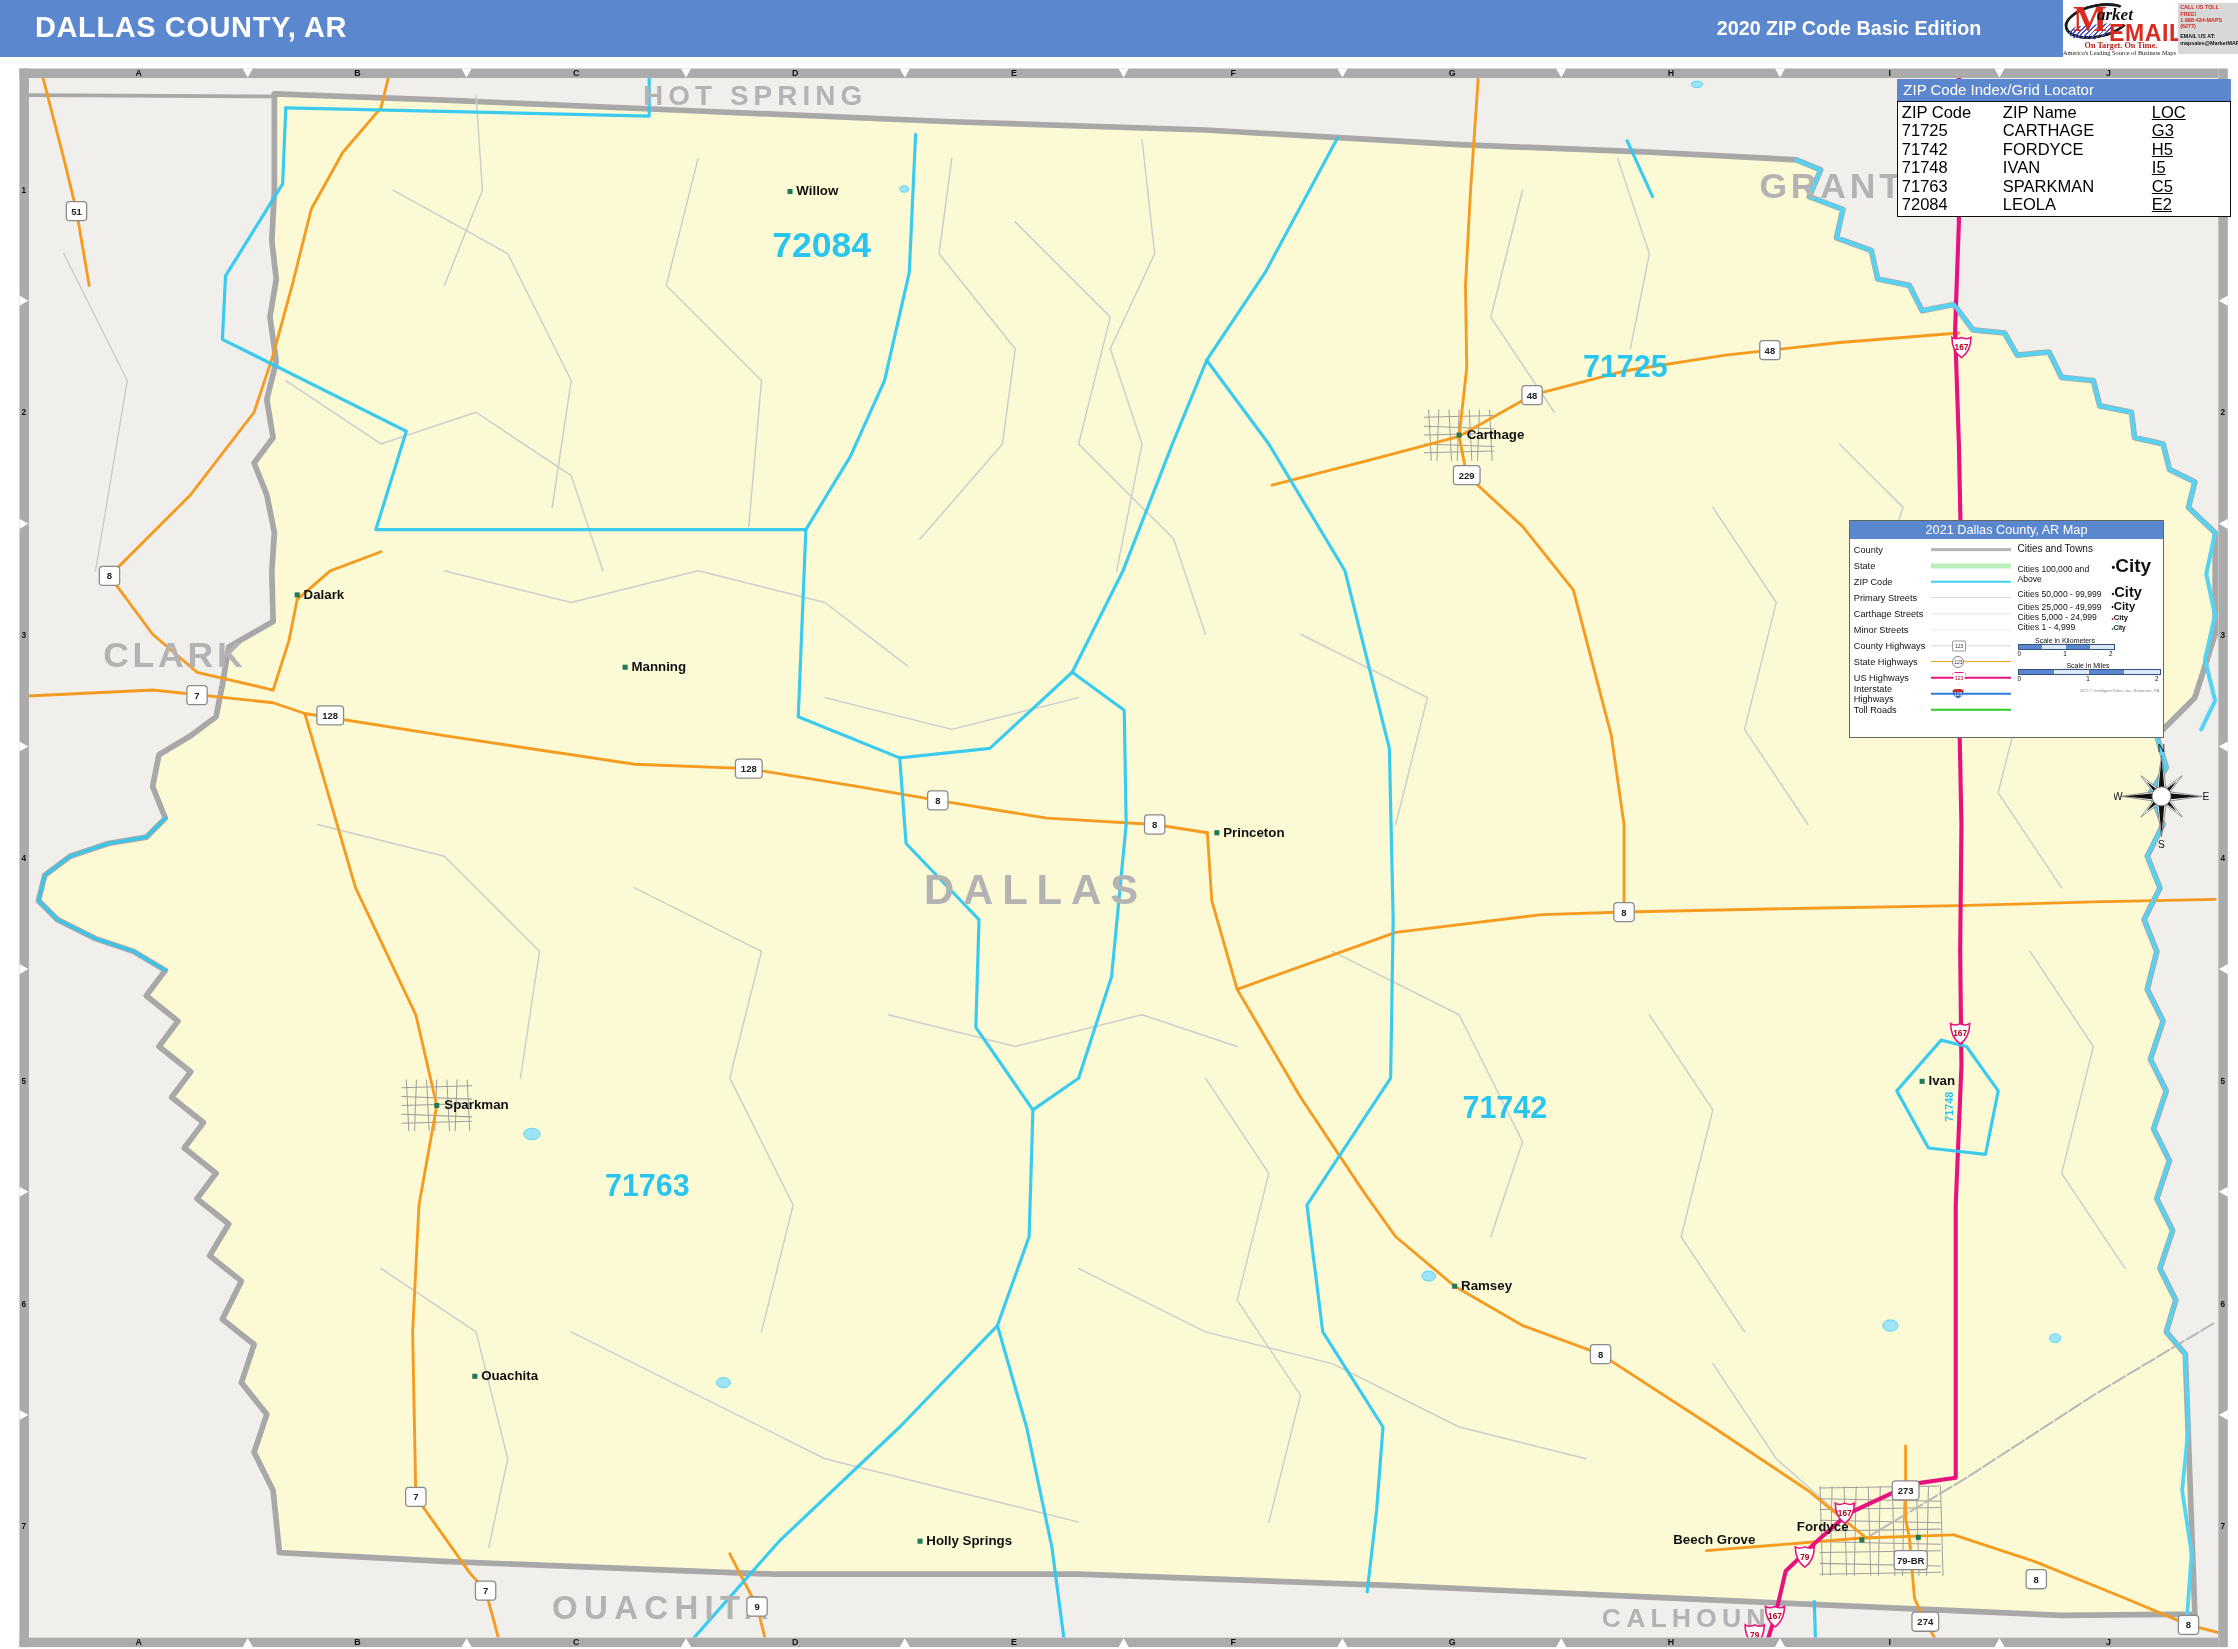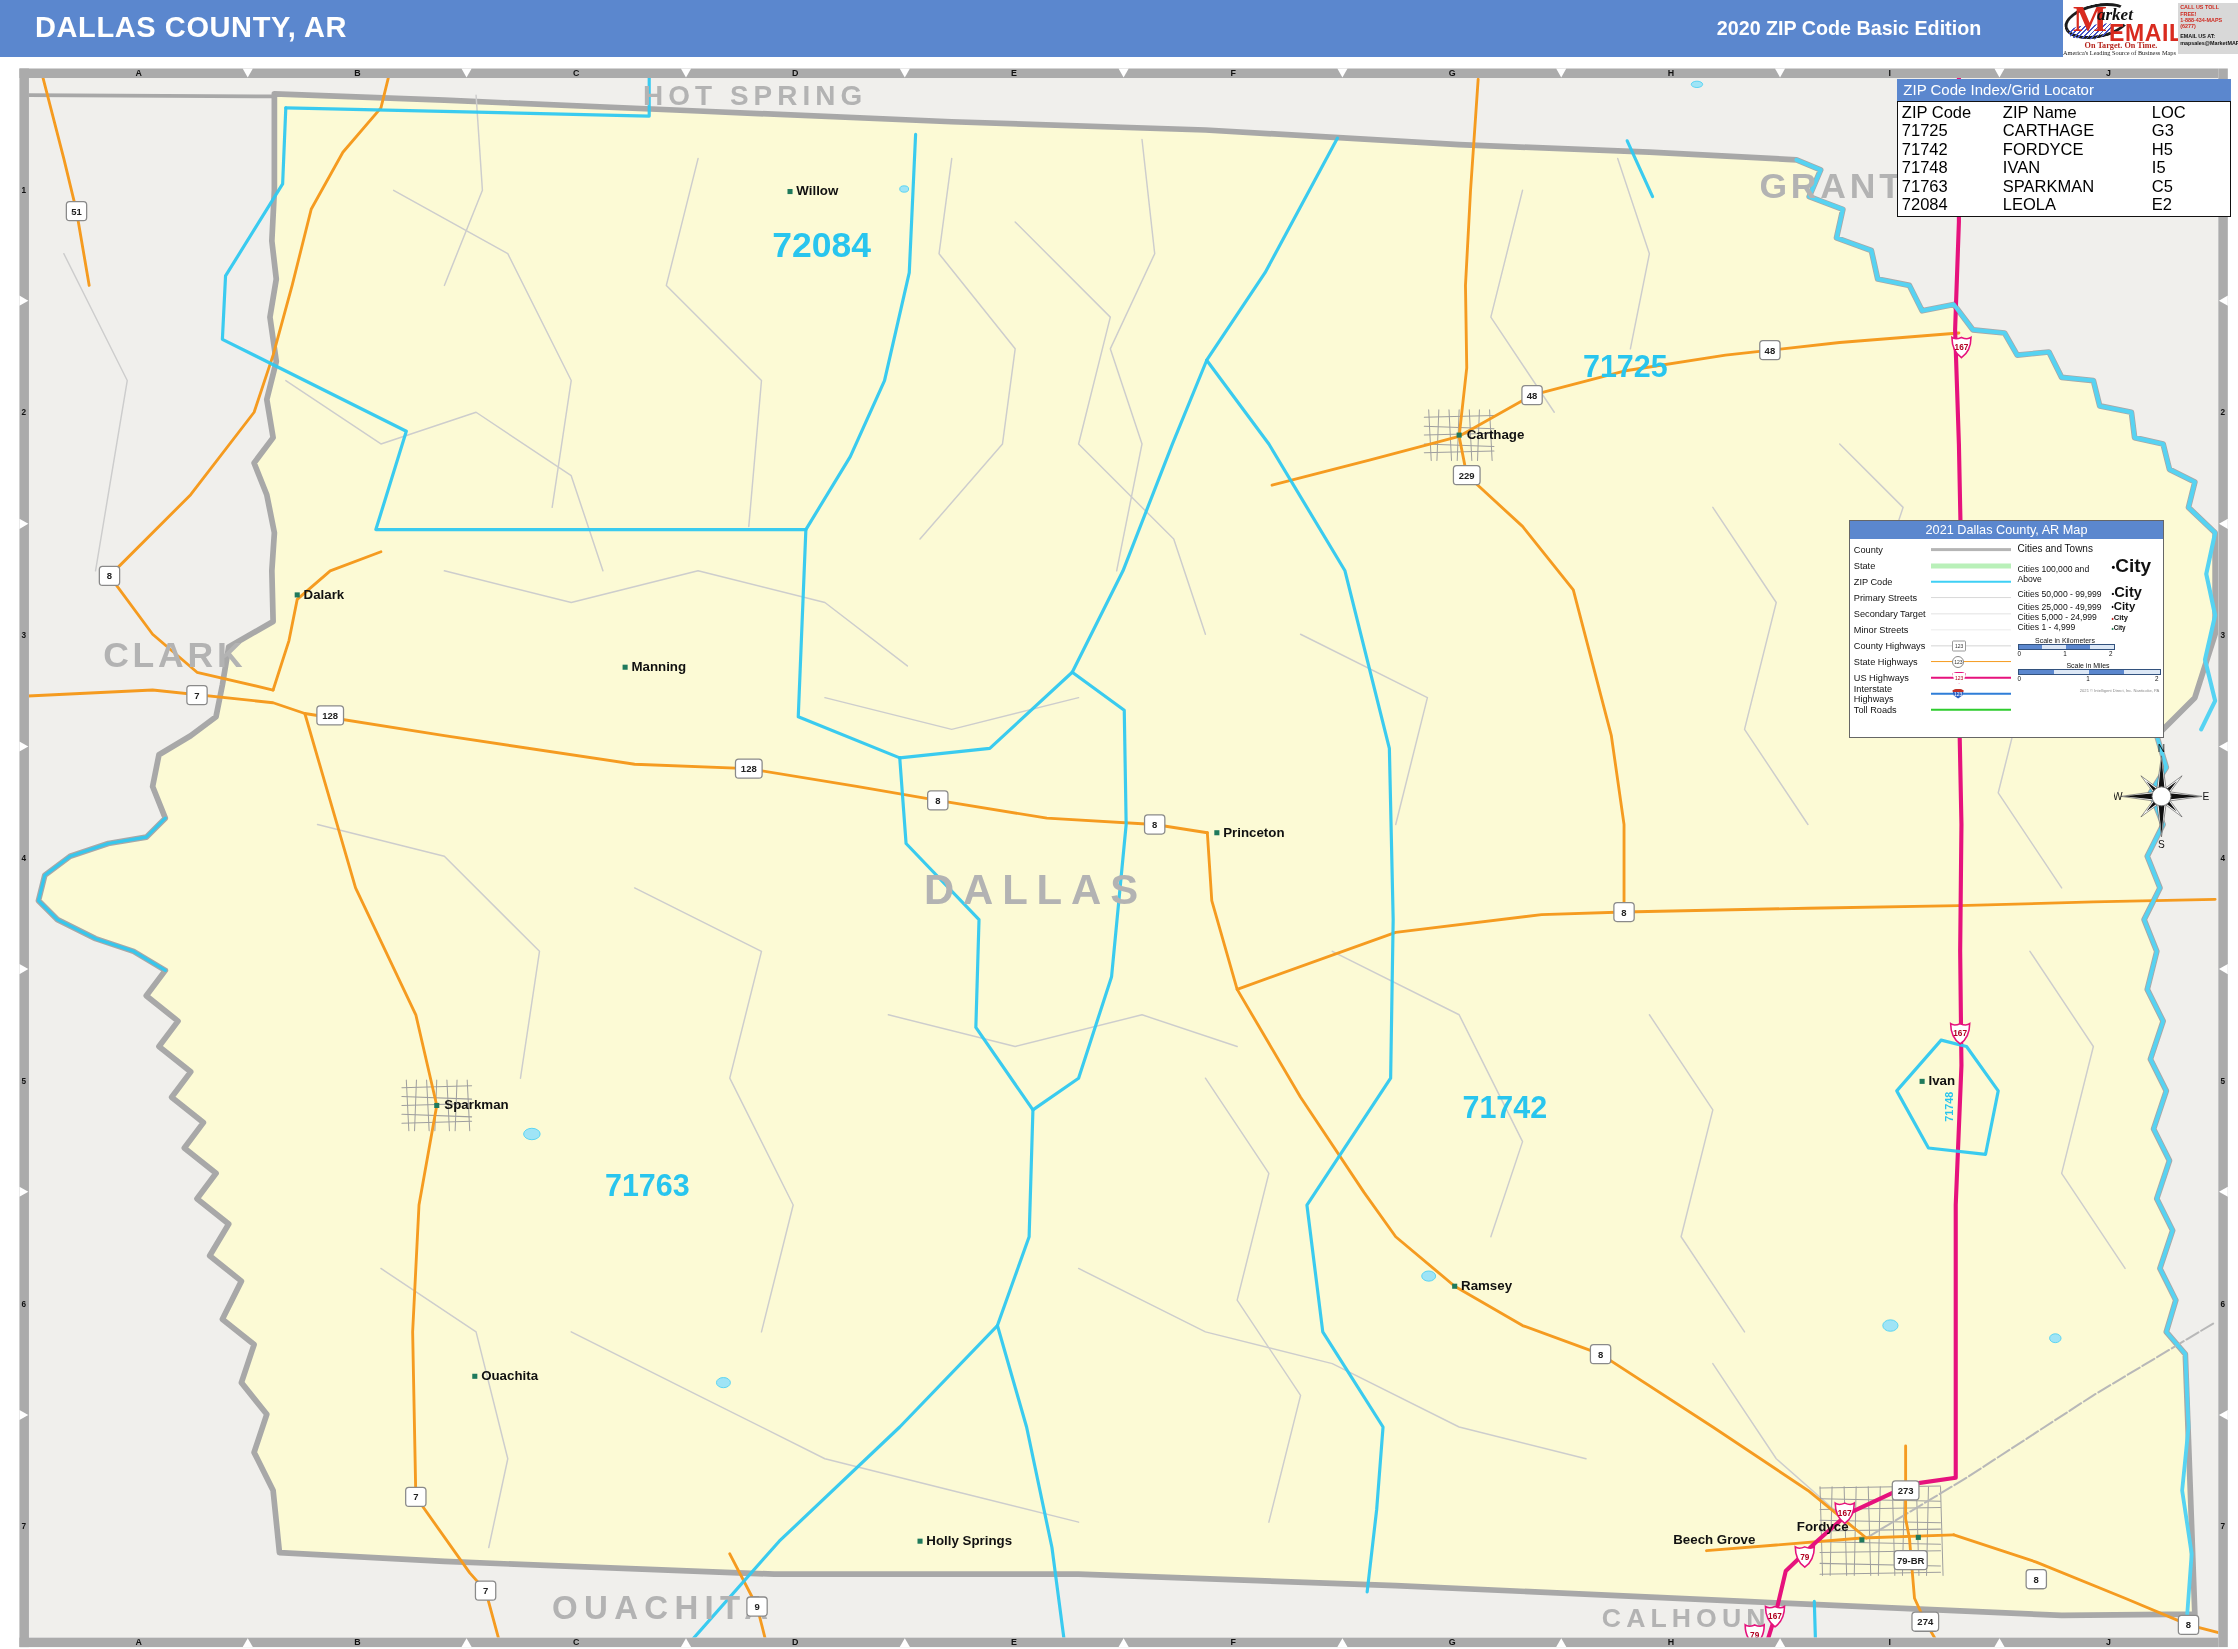--- a/index.html
+++ b/index.html
@@ -18,21 +18,21 @@
   #logo-tagline{position:absolute;left:21.6px;top:41px;font-family:"Liberation Serif",serif;font-size:8.2px;font-weight:bold;color:#b5231b;}
   #logo-subline{position:absolute;left:0px;top:49px;width:114px;font-family:"Liberation Serif",serif;font-size:6.3px;color:#222222;}
   #contact-box{position:absolute;right:1.3px;top:2.5px;width:60px;height:51px;background:#d8d8d8;padding:1.9px 2.5px;box-sizing:border-box;}
   .contact-red{font-size:5.4px;font-weight:bold;color:#cf2a20;line-height:6.3px;}
   .contact-black{font-size:5.4px;font-weight:bold;color:#111111;line-height:6.3px;margin-top:3.8px;}
   
   #zip-index{position:absolute;left:1897px;top:79px;width:334px;z-index:5;}
   #zip-index-title{height:21.6px;background:#5b87ce;color:#ffffff;font-size:15px;line-height:21.6px;padding-left:6.3px;}
   #zip-index-body{background:#ffffff;border:1.9px solid #111111;padding:1.3px 0 2.5px 3.8px;}
   .zi-row{display:flex;font-size:16.5px;line-height:18.4px;color:#000000;}
-  .zi-c0{width:101px;} .zi-c1{width:149px;} .zi-c2{width:70px;}
+  .zi-c0{width:101px;} .zi-c1{width:149px;} .zi-c2{width:70px;text-decoration:underline;}
   
   #legend{position:absolute;left:1849px;top:520px;width:315px;height:218px;background:#ffffff;border:1.3px solid #666666;box-sizing:border-box;z-index:5;}
   #legend-title{height:18px;background:#5b87ce;color:#ffffff;font-size:12.7px;line-height:18px;text-align:center;}
   #legend-body{display:flex;padding:2.5px 2.5px 0 3.8px;}
   #legend-left{width:164px;}
   .lg-row{display:flex;align-items:center;height:16px;}
   .lg-label{width:77px;font-size:9.2px;color:#111111;}
   .lg-sample{position:relative;width:80px;height:15px;}
   .lg-line{position:absolute;left:0;right:0;top:50%;transform:translateY(-50%);}
   .lg-badge{position:absolute;left:21.6px;top:50%;transform:translate(0,-50%);display:flex;align-items:center;justify-content:center;font-size:5px;background:#ffffff;color:#333;}
@@ -493,21 +493,21 @@
             <span class="lg-line" style="height: 2.5px; background: rgb(63, 208, 245);"></span>
           </span>
         </div>
         <div class="lg-row">
           <span class="lg-label">Primary Streets</span>
           <span class="lg-sample">
             <span class="lg-line" style="height: 1.9px; background: rgb(216, 216, 216);"></span>
           </span>
         </div>
         <div class="lg-row">
-          <span class="lg-label">Secondary Target</span>
+          <span class="lg-label">Carthage Streets</span>
           <span class="lg-sample">
             <span class="lg-line" style="height: 1.3px; background: rgb(226, 226, 226);"></span>
           </span>
         </div>
         <div class="lg-row">
           <span class="lg-label">Minor Streets</span>
           <span class="lg-sample">
             <span class="lg-line" style="height: 1.3px; background: rgb(235, 235, 235);"></span>
           </span>
         </div>

